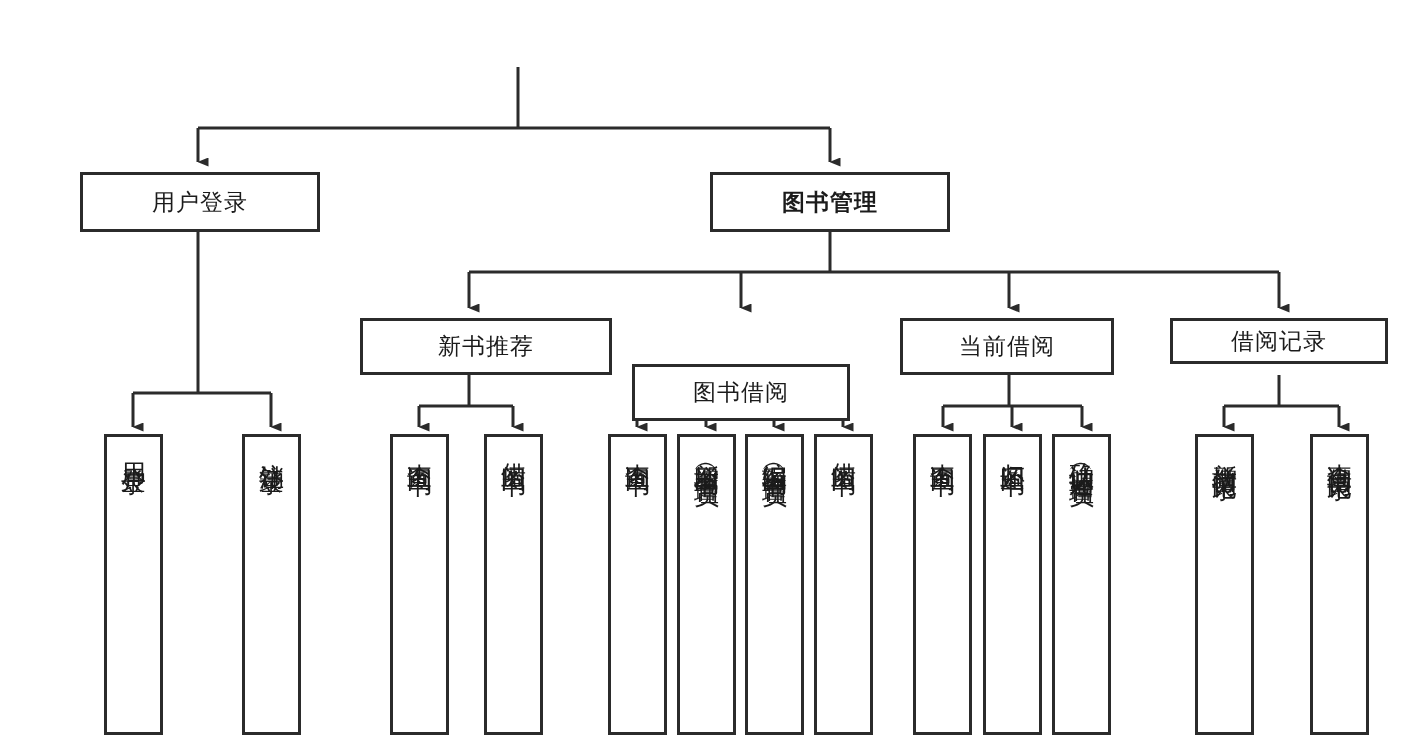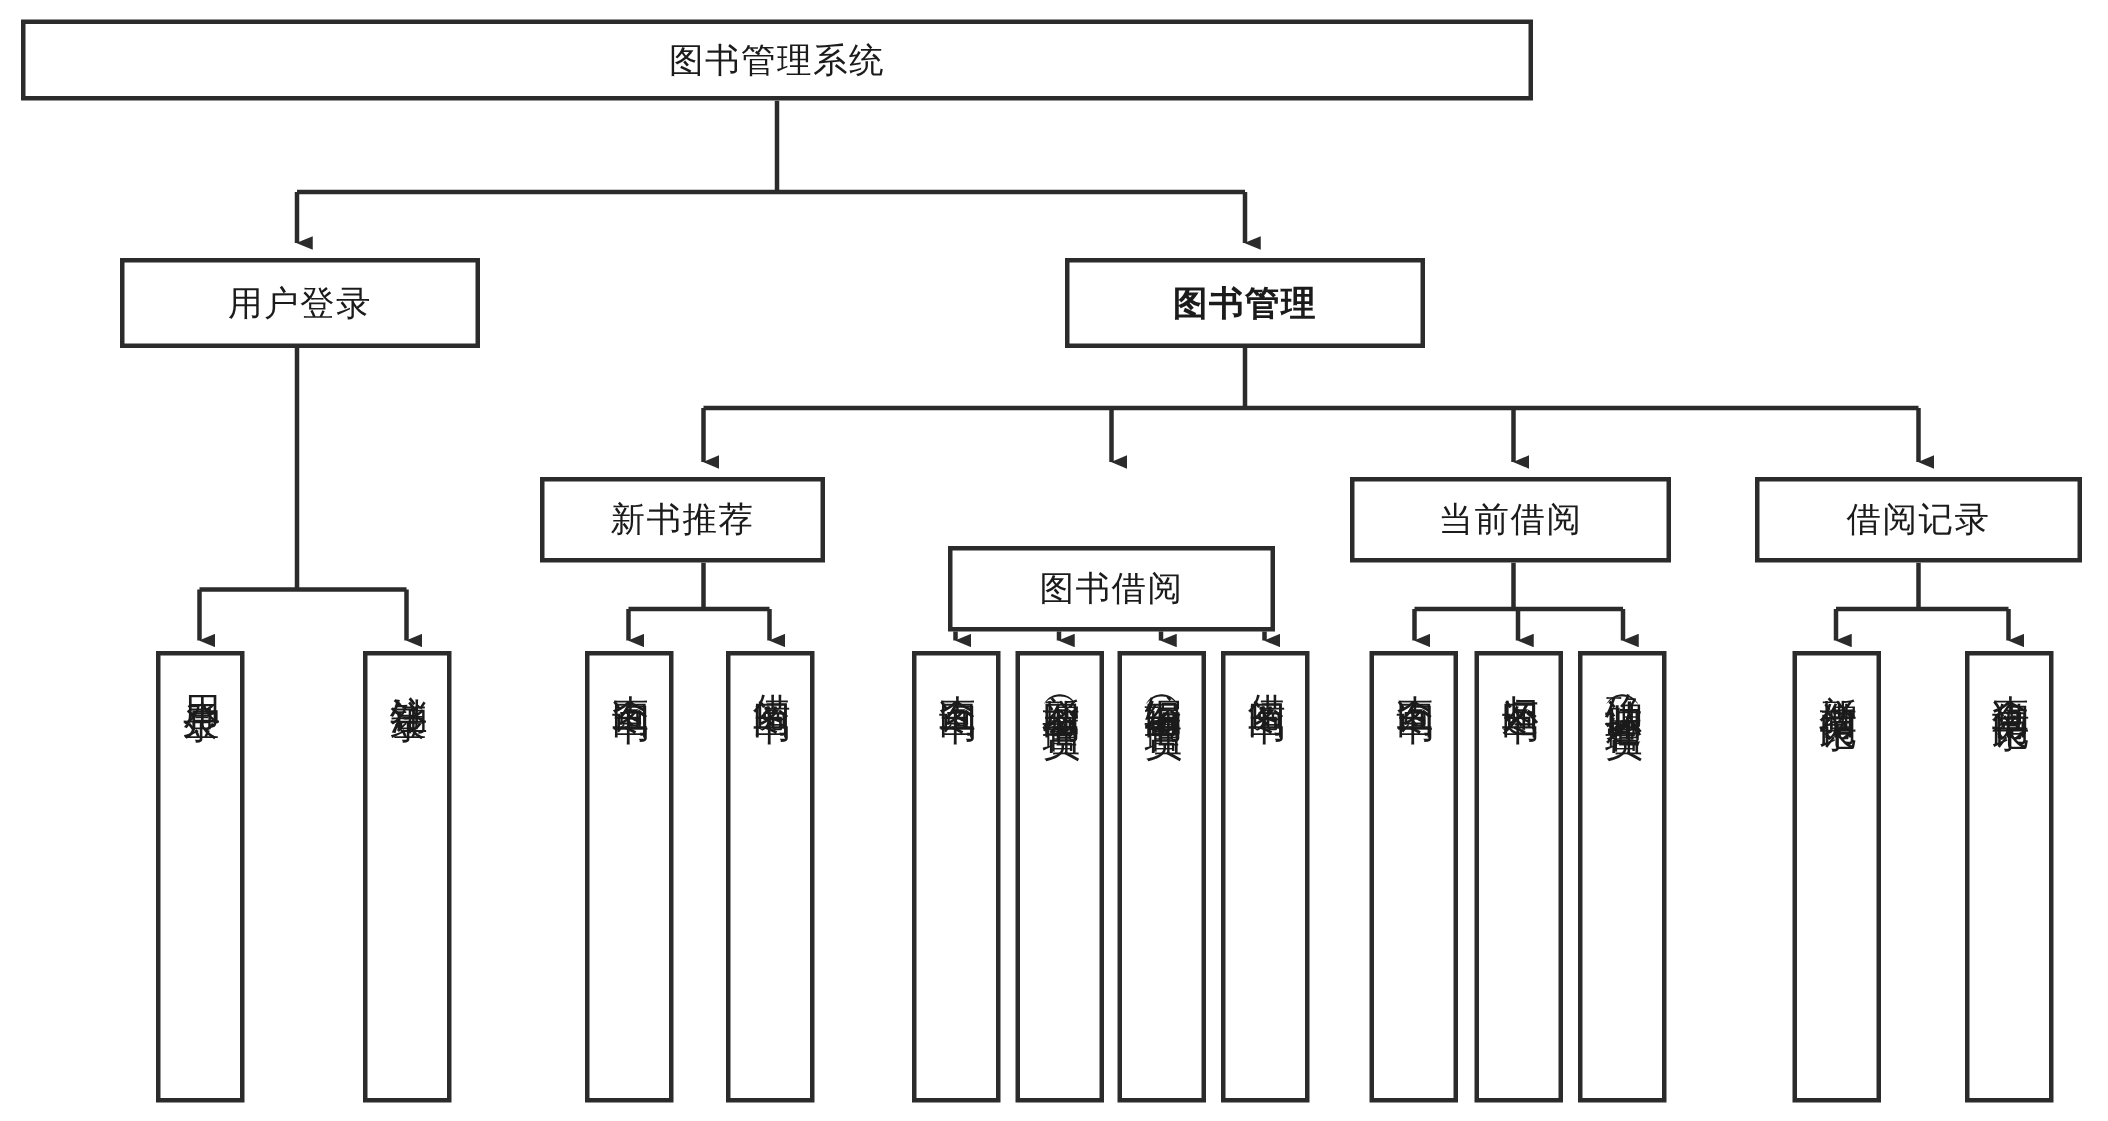--- a/index.html
+++ b/index.html
@@ -120,45 +120,42 @@
     <line x1="943" y1="406" x2="943" y2="427" marker-end="url(#arrow)"></line>
     <line x1="1012" y1="406" x2="1012" y2="427" marker-end="url(#arrow)"></line>
     <line x1="1082" y1="406" x2="1082" y2="427" marker-end="url(#arrow)"></line>
 
     <line x1="1279" y1="375" x2="1279" y2="406"></line>
     <line x1="1224" y1="406" x2="1339" y2="406"></line>
     <line x1="1224" y1="406" x2="1224" y2="427" marker-end="url(#arrow)"></line>
     <line x1="1339" y1="406" x2="1339" y2="427" marker-end="url(#arrow)"></line>
   </svg>
 
-  <div class="node root" style="left:14px; top:13px; width:1008px; height:54px;">
-    <span class="node-label">图书管理系统</span>
-  </div>
 
   <div class="node" style="left:80px; top:172px; width:240px; height:60px;">
     <span class="node-label">用户登录</span>
   </div>
 
   <div class="node" style="left:710px; top:172px; width:240px; height:60px;font-weight:bold;">
     <span class="node-label">图书管理</span>
   </div>
 
-  <div class="node" style="left:360px; top:318px; width:190px; height:57px;">
+  <div class="node" style="left:360px; top:318px; width:252px; height:57px;">
     <span class="node-label">新书推荐</span>
   </div>
 
   <div class="node" style="left:632px; top:318px; width:218px; height:57px;margin-top:46px;">
     <span class="node-label">图书借阅</span>
   </div>
 
   <div class="node" style="left:900px; top:318px; width:214px; height:57px;">
     <span class="node-label">当前借阅</span>
   </div>
 
-  <div class="node" style="left:1170px; top:318px; width:218px; height:57px;">
+  <div class="node" style="left:1170px; top:318px; width:218px; height:46px;">
     <span class="node-label">借阅记录</span>
   </div>
 
   <div class="node leaf" style="left:104px; top:434px; width:59px; height:301px;">
     <span class="node-label">用户登录</span>
   </div>
 
   <div class="node leaf" style="left:242px; top:434px; width:59px; height:301px;">
     <span class="node-label">注销登录</span>
   </div>

